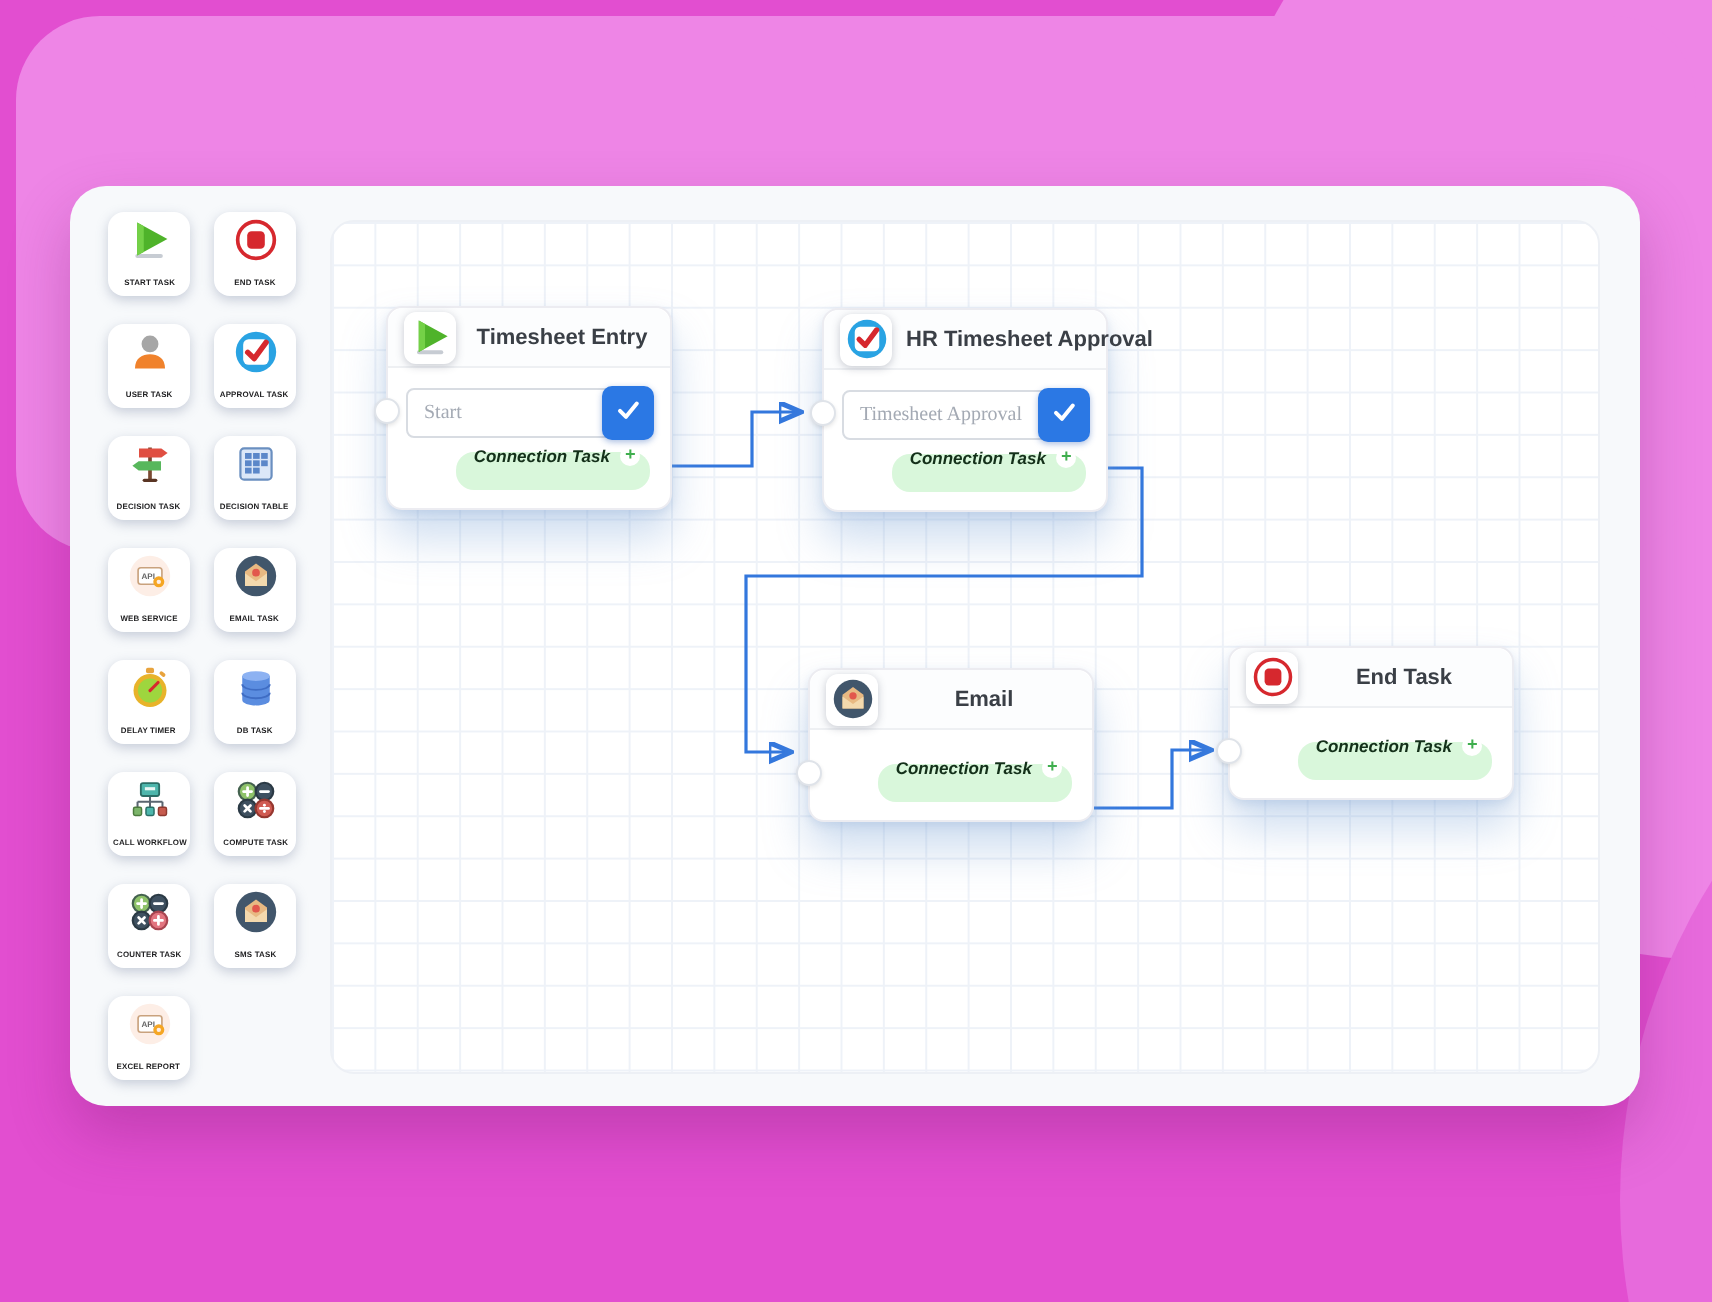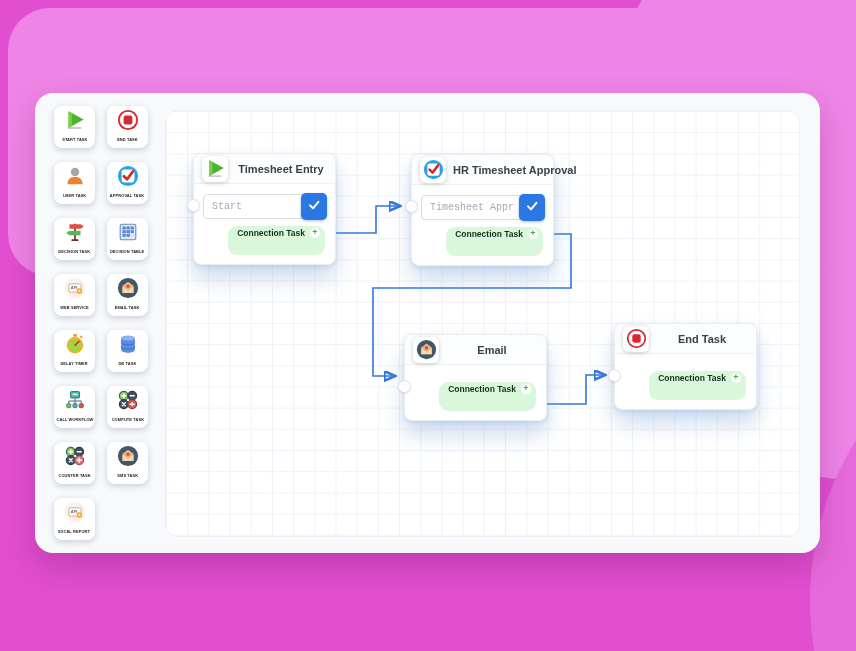--- a/index.html
+++ b/index.html
@@ -40,28 +40,28 @@
           box-shadow:0 14px 22px rgba(125,165,215,0.38), 0 2px 5px rgba(130,160,200,0.25); }
   .node-header { height:30px; display:flex; align-items:center; gap:7px; padding:0 8px;
                  background:#fcfdfe; border-bottom:1px solid #eef0f3; border-radius:8px 8px 0 0; }
   .node-icon-box { width:26px; height:26px; background:#fff; border-radius:6px; flex:0 0 auto;
                    box-shadow:0 1px 4px rgba(60,70,90,0.28); display:flex; align-items:center; justify-content:center; }
   .node-icon-box svg { width:21px; height:21px; }
   .node-title { flex:1; text-align:center; font-size:11px; font-weight:bold; color:#3a3f46; white-space:nowrap; }
   .node-body { padding:10px 9px 9px 9px; }
   .field-row { position:relative; height:25px; }
   .field { width:100%; height:25px; border:1px solid #d8dce2; border-radius:4px; background:#fff;
-           color:#a4aab4; font-size:10px; padding:0 30px 0 8px; font-family:Liberation Mono, monospace; }
+           color:#a4aab4; font-size:10px; padding:0 30px 0 8px; font-family:Liberation Serif, serif; }
   .checkbox { position:absolute; right:-1px; top:-1px; width:26px; height:27px; border:none;
               background:var(--check-blue,#2b78e4); border-radius:5px; display:flex; align-items:center;
               justify-content:center; cursor:pointer; box-shadow:0 1px 3px rgba(40,90,180,0.4); }
   .checkbox svg { width:14px; height:14px; }
   .pill-row { display:flex; justify-content:flex-end; margin-top:7px; padding-right:1px; }
-  .pill { height:29px; background:var(--pill-green,#d9f7db); border:none; border-radius:9px;
-          display:flex; align-items:center; gap:5px; padding:0 5px 16px 9px; cursor:pointer; }
+  .pill { height:19px; background:var(--pill-green,#d9f7db); border:none; border-radius:9px;
+          display:flex; align-items:center; gap:5px; padding:0 5px 16px 9px; cursor:pointer;font-style:italic; }
   .pill-label { font-size:8.5px; font-weight:bold; color:#14301a; white-space:nowrap; }
   .pill-dot { width:10px; height:10px; background:#fff; border-radius:50%; display:flex; align-items:center;
               justify-content:center; color:#3fae4e; font-size:9px; font-weight:bold; line-height:9px; }
   .port { position:absolute; left:-7px; top:45px; width:13px; height:13px; background:#fff;
           border:1.5px solid #dfe3e9; border-radius:50%; box-shadow:0 1px 2px rgba(0,0,0,0.10); cursor:crosshair; }
 </style>
 </head>
 <body>
 
 <div class="blob blob-right"></div>

